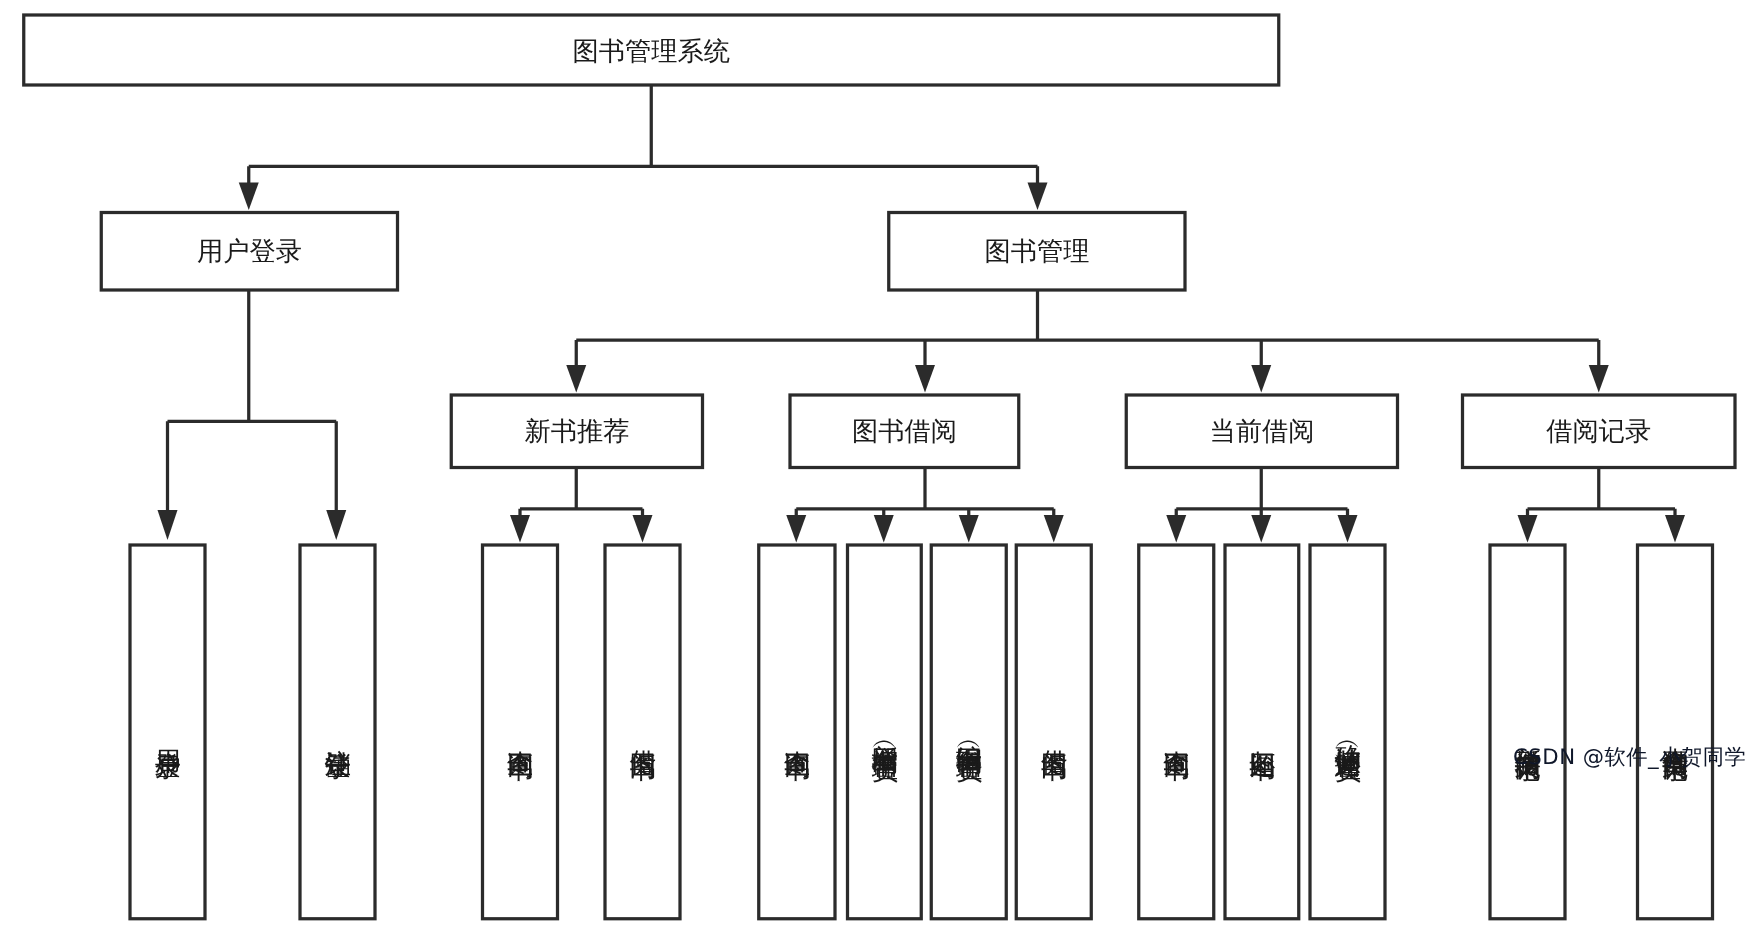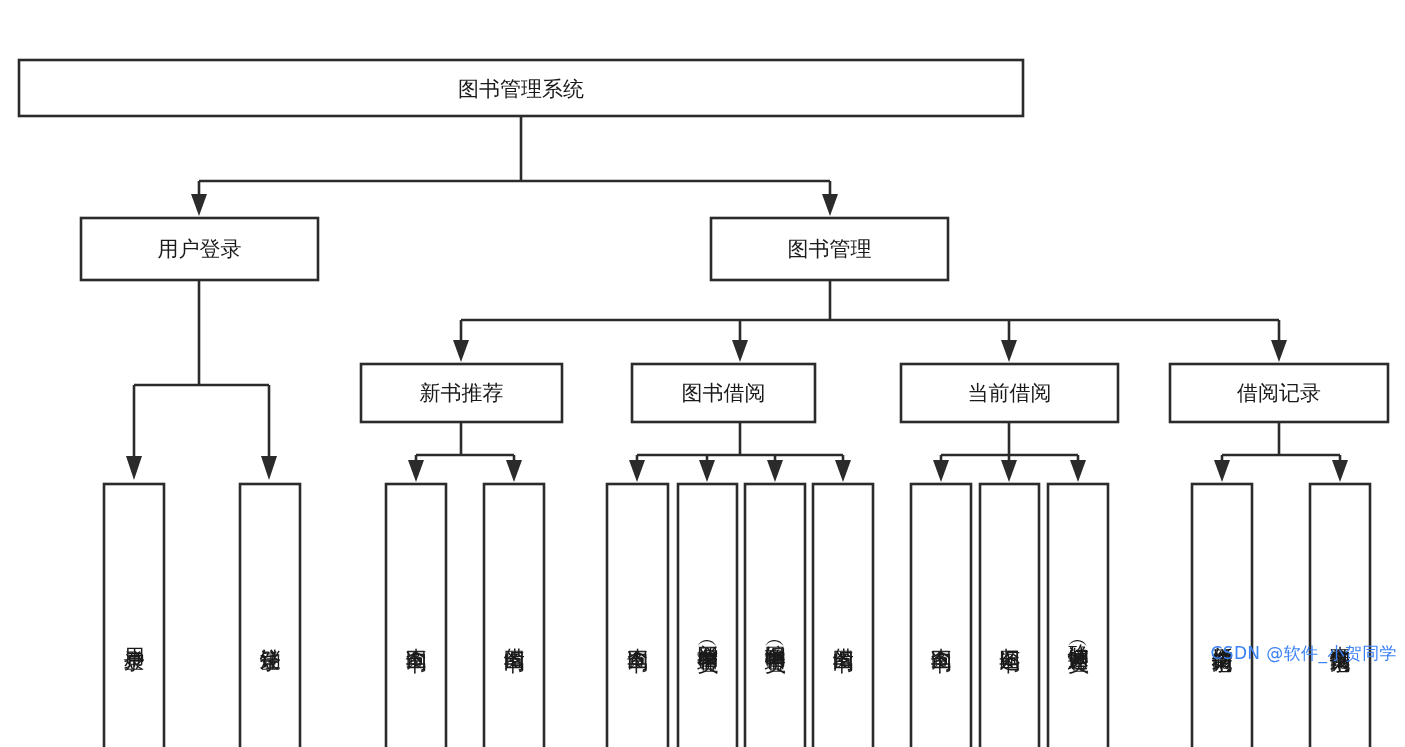--- a/index.html
+++ b/index.html
@@ -12,21 +12,20 @@
     width: 1405px;
     height: 747px;
     font-family: "DejaVu Sans", "Liberation Sans", sans-serif;
     overflow: hidden;
     position: relative;
   }
   #diagram-root {
     position: relative;
     width: 1405px;
     height: 621px;
-    margin-top: 48px;
   }
   svg.diagram-svg {
     position: absolute;
     left: 0;
     top: 0;
     width: 1405px;
     height: 747px;
     display: block;
   }
   .node-box {
@@ -67,21 +66,21 @@
     text-align: center;
     pointer-events: none;
     user-select: none;
   }
   .watermark {
     position: absolute;
     right: 8px;
     bottom: 4px;
     font-family: "DejaVu Sans", "Liberation Sans", sans-serif;
     font-size: 17px;
-    color: #3b82f6;
+    color: #0f172a;
     white-space: nowrap;
     letter-spacing: 0.4px;
   }
 </style>
 </head>
 <body>
 
 <div id="diagram-root">
 
   <svg class="diagram-svg" viewBox="0 0 1405 747" xmlns="http://www.w3.org/2000/svg">

